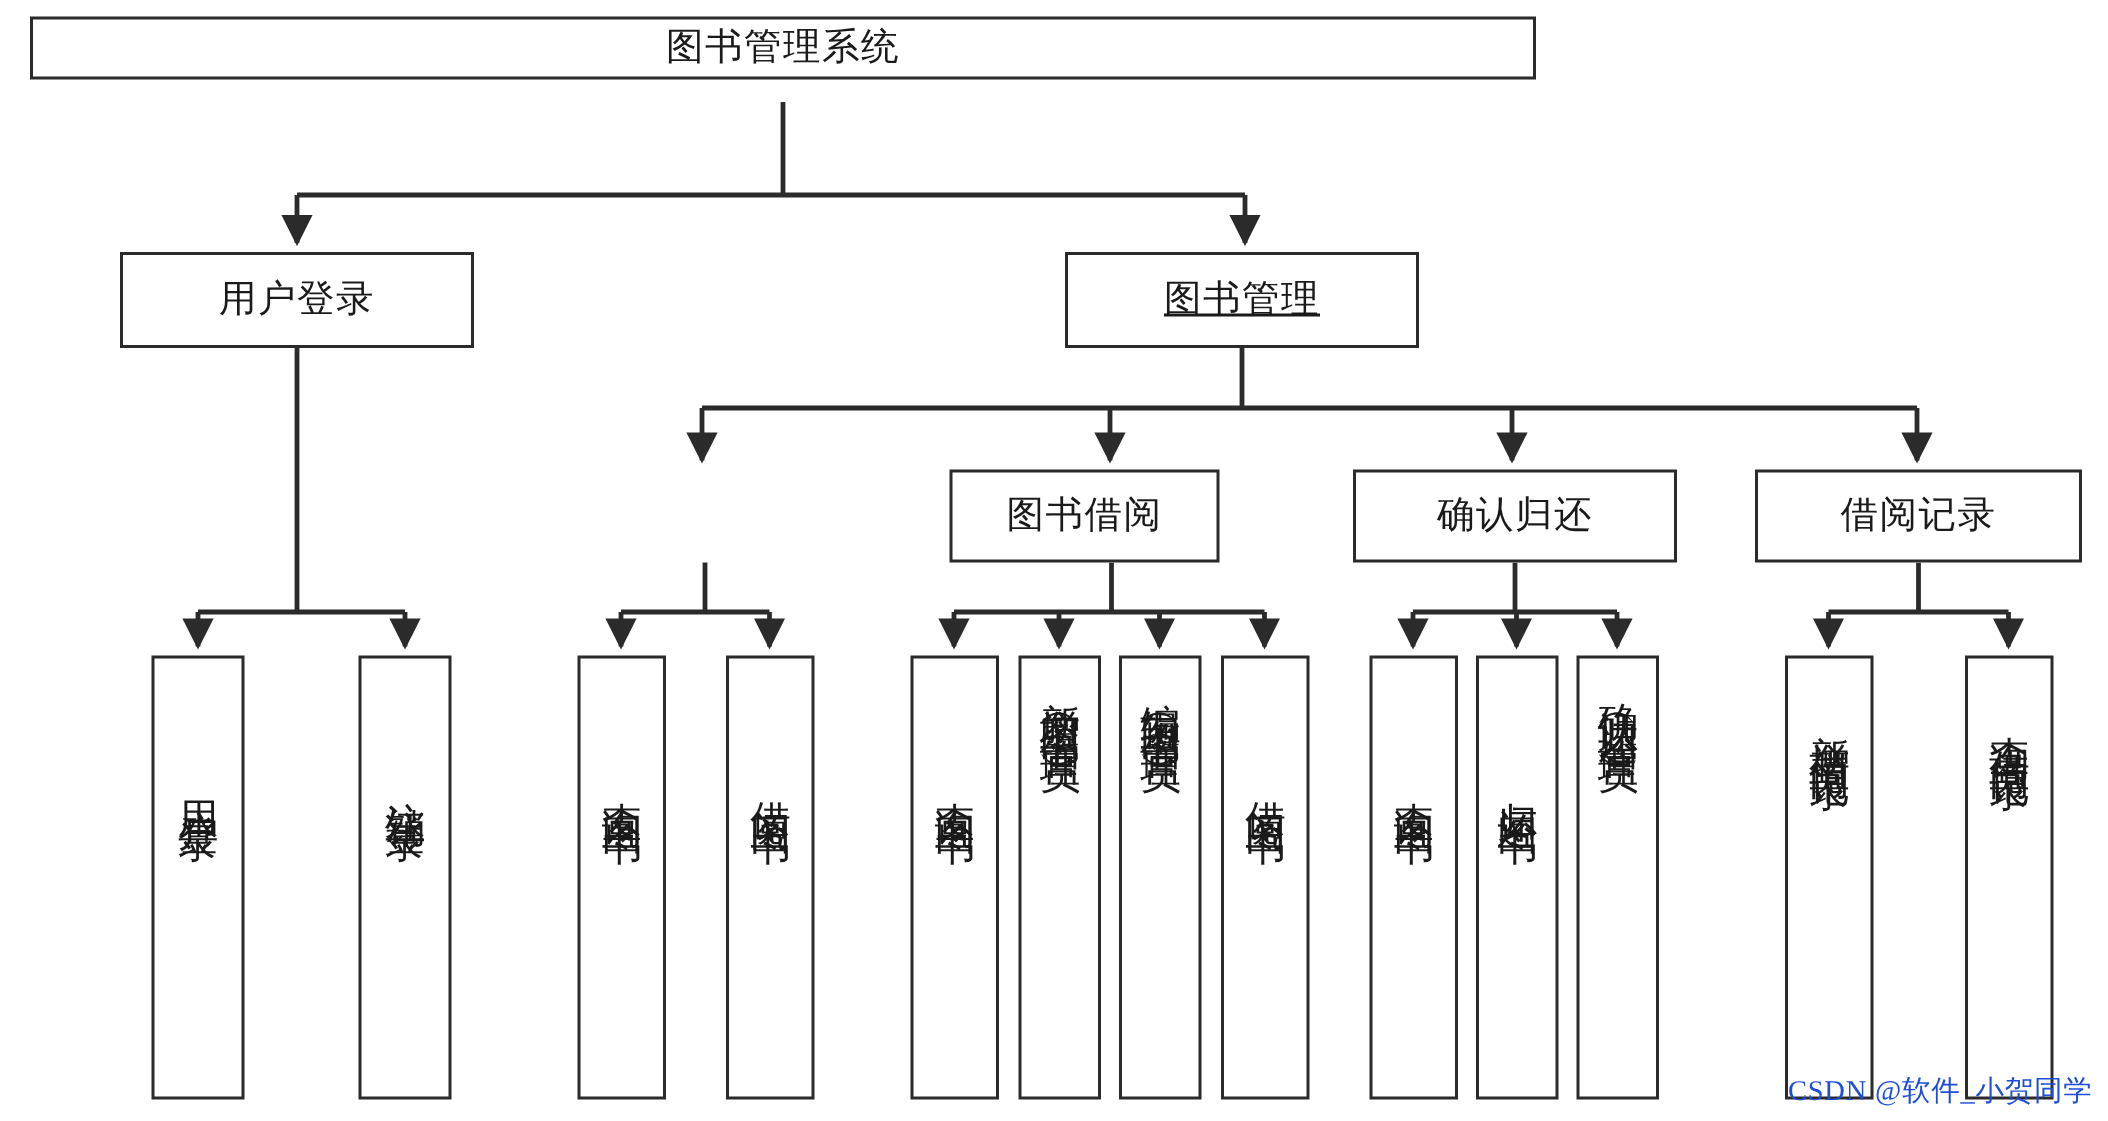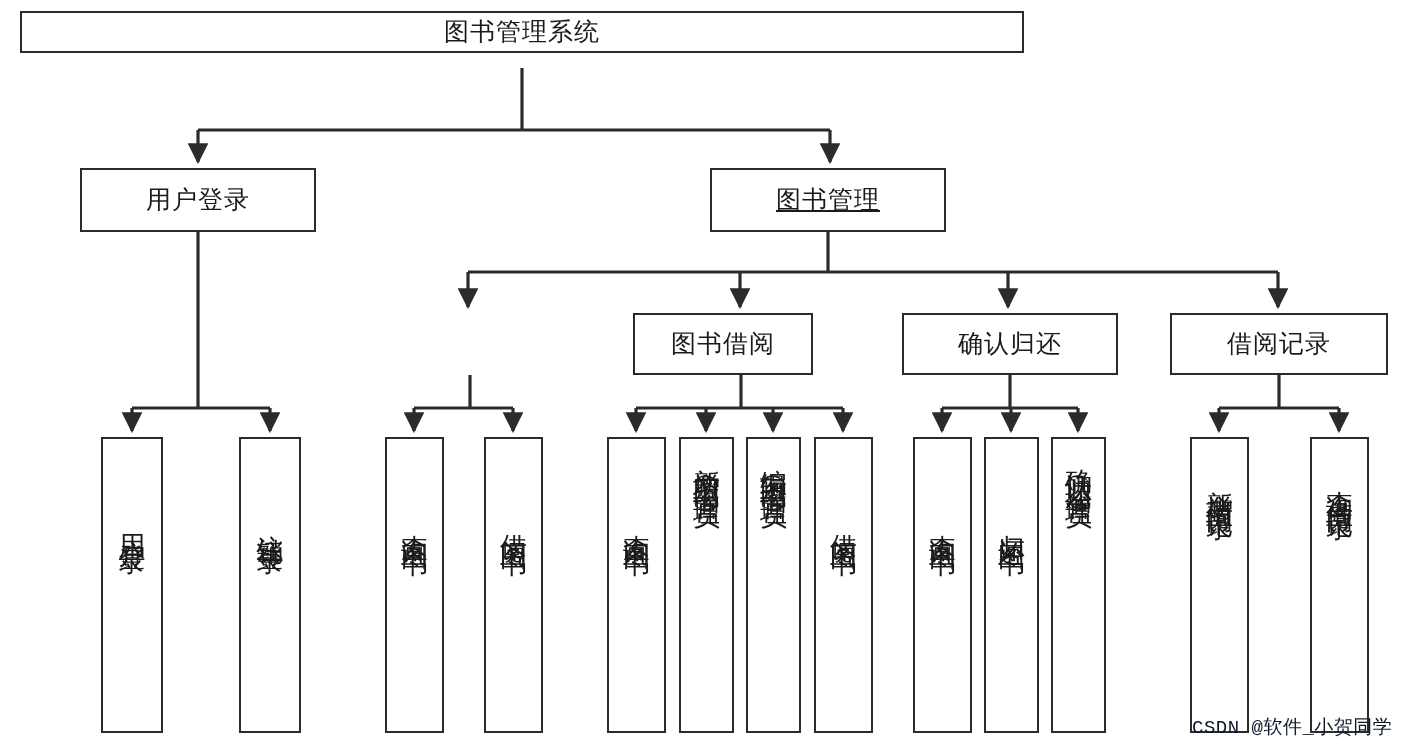--- a/index.html
+++ b/index.html
@@ -57,24 +57,24 @@
     line-height: 1.12;
     letter-spacing: 5px;
     white-space: nowrap;
     display: block;
   }
   .watermark {
     position: absolute;
     left: 1192px;
     top: 714px;
     font-size: 19px;
-    color: #0f172a;
+    color: #1d4ed8;
     white-space: nowrap;
     letter-spacing: 0.5px;
-    font-family: Liberation Mono, monospace;
+    font-family: Liberation Serif, serif;
   }
 </style>
 </head>
 <body>
 
 <div id="canvas">
 
   <svg id="edges" viewBox="0 0 1405 747" xmlns="http://www.w3.org/2000/svg">
     <defs>
       <marker id="arrow" viewBox="0 0 10 10" refX="9" refY="5" markerWidth="6.5" markerHeight="6.5" orient="auto-start-reverse">

